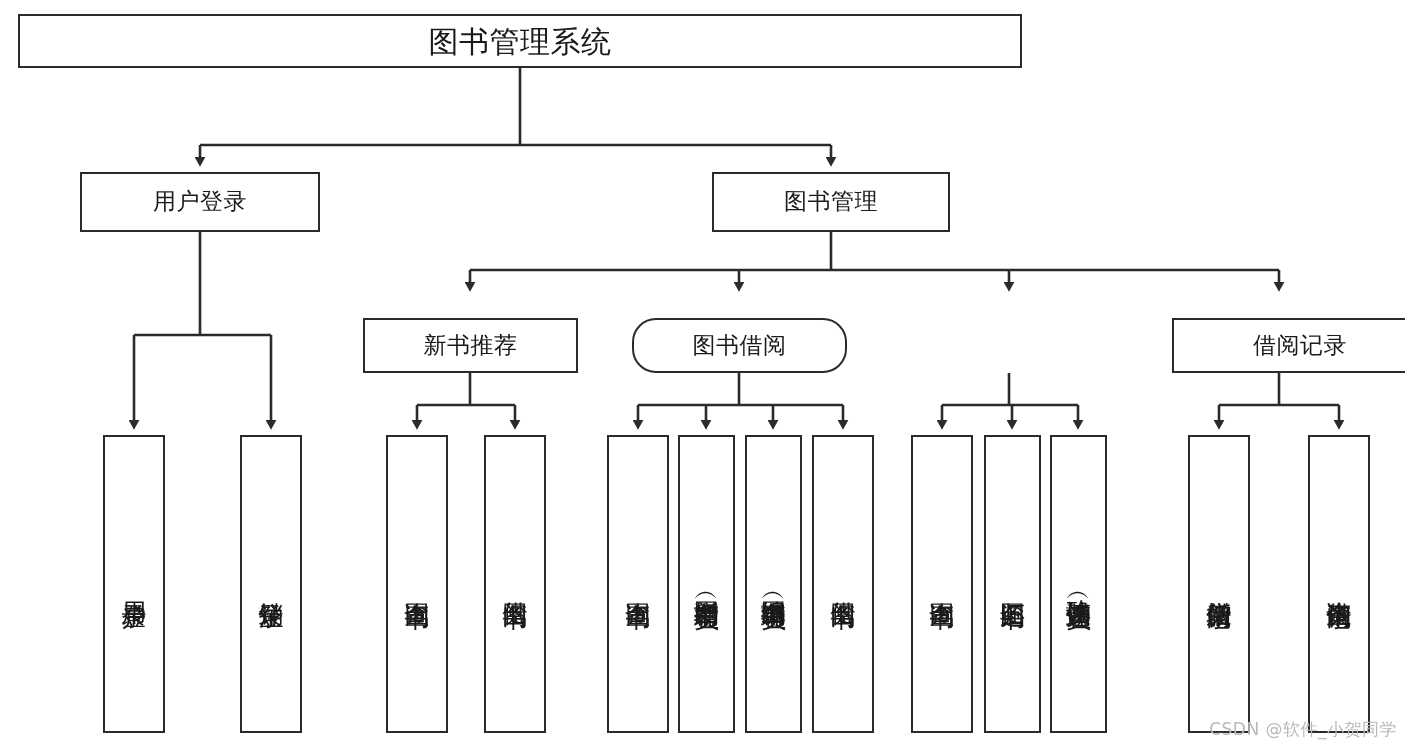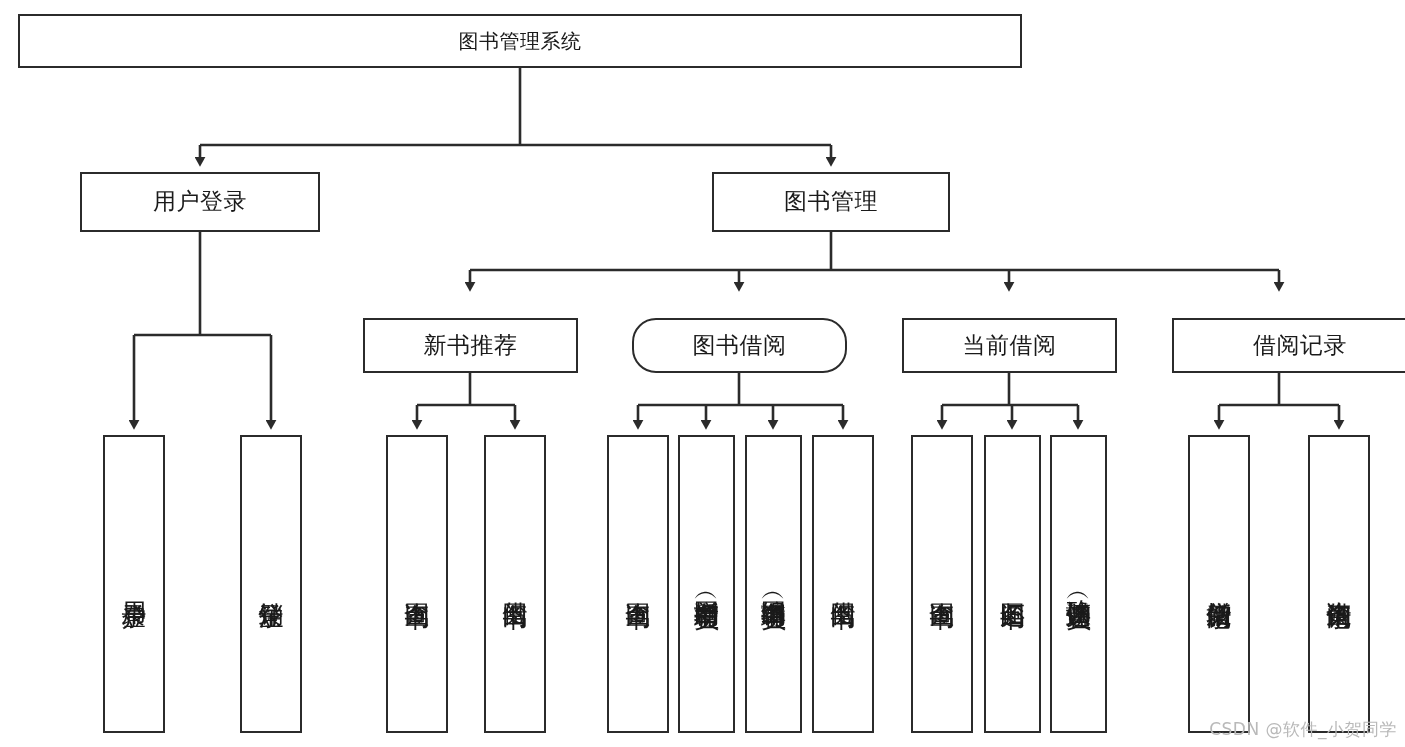--- a/index.html
+++ b/index.html
@@ -35,21 +35,21 @@
     align-items: center;
     justify-content: center;
     color: #1a1a1a;
   }
   .node.horiz {
     font-size: 23px;
     letter-spacing: 0.5px;
     line-height: 1.1;
   }
   .node.root {
-    font-size: 20px;
+    font-size: 30px;
   }
   .node.leaf {
     align-items: center;
     justify-content: center;
     padding: 4px 0;
   }
   .vtext {
     writing-mode: vertical-rl;
     text-orientation: upright;
     font-size: 25px;
@@ -136,23 +136,20 @@
   <div class="node horiz" style="left:363px; top:318px; width:215px; height:55px;">
     <span>新书推荐</span>
   </div>
 
   <div class="node horiz" style="left:712px; top:172px; width:238px; height:60px;">
     <span>图书管理</span>
   </div>
   <div class="node horiz" style="left:632px; top:318px; width:215px; height:55px;border-radius:24px;">
     <span>图书借阅</span>
   </div>
-  <div class="node horiz" style="left:902px; top:318px; width:215px; height:55px;">
-    <span>当前借阅</span>
-  </div>
   <div class="node horiz" style="left:1172px; top:318px; width:256px; height:55px;">
     <span>借阅记录</span>
   </div>
 
   <div class="node leaf" style="left:103px; top:435px; width:62px; height:298px;">
     <span class="vtext">用户登录</span>
   </div>
   <div class="node leaf" style="left:240px; top:435px; width:62px; height:298px;">
     <span class="vtext">注销登录</span>
   </div>

